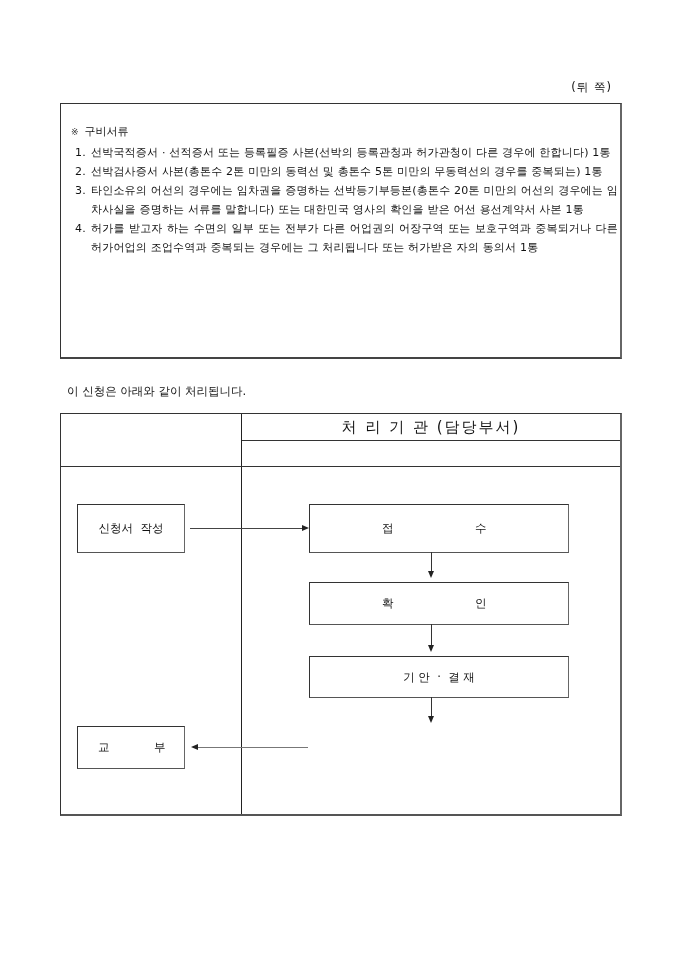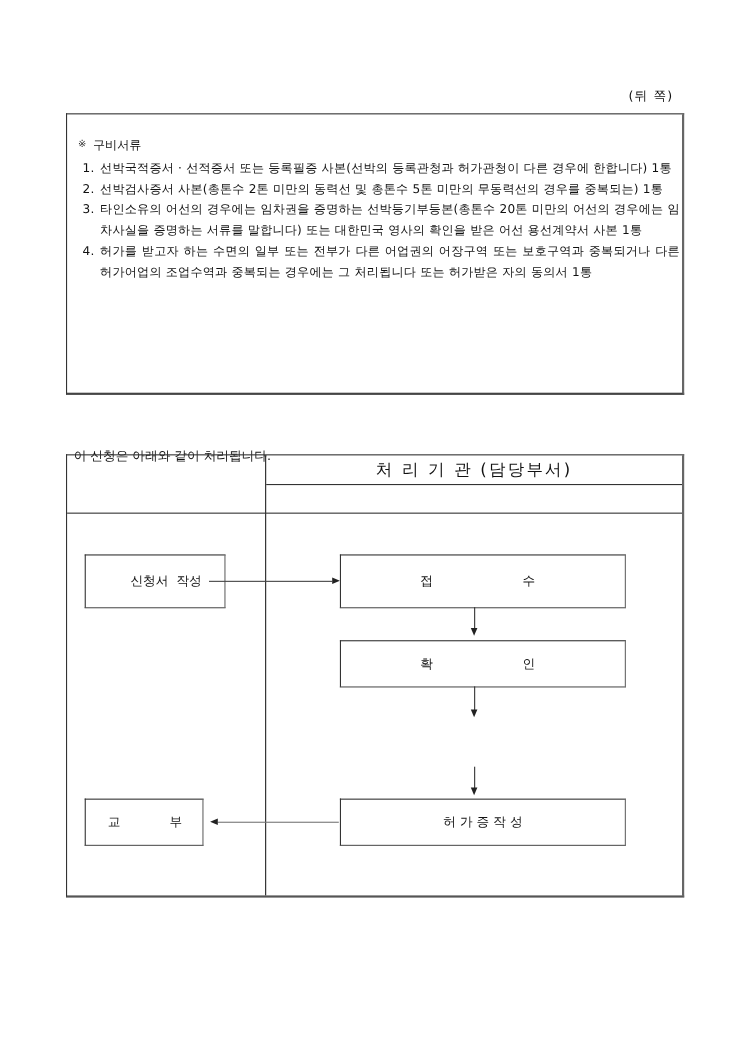--- a/index.html
+++ b/index.html
@@ -19,21 +19,21 @@
   .docs-title {
     left: 10px; top: 20px; font-size: 11px; display: flex; align-items: center;
   }
   .docs-title .mark { font-size: 9px; margin-right: 6px; color: #333; }
   .doc-list { left: 14px; top: 39px; width: 543px; margin: 0; padding: 0; list-style: none; }
   .doc-item {
     font-size: 11px; line-height: 19px; display: flex; letter-spacing: 0.2px;
   }
   .doc-item .num { width: 16px; flex: none; }
   .doc-item .txt { flex: 1; text-align: justify; text-align-last: left; }
-  .notice { left: 67px; top: 407px; font-size: 11.5px; }
+  .notice { left: 67px; top: 384px; font-size: 11.5px; }
   .proc-table {
     left: 60px; top: 413px; width: 559px; height: 400px;
     border: 1px solid #333333; border-right: 2px solid #666666; border-bottom: 2px solid #555555;
   }
   .vline { left: 180px; top: 0; width: 1px; height: 400px; background: #222222; }
   .hline { background: #333333; height: 1px; }
   .hdr-left {
     left: 0; top: 0; width: 180px; height: 53px; display: flex; align-items: center; justify-content: center;
     font-size: 11.5px; letter-spacing: 8px;
   }
@@ -97,21 +97,21 @@
 
 <div class="abs notice">이 신청은 아래와 같이 처리됩니다.</div>
 
 <div class="abs proc-table">
   <div class="abs vline"></div>
   <div class="abs hline" style="left:181px; top:26px; width:378px;"></div>
   <div class="abs hline" style="left:0; top:52px; width:559px;"></div>
 
   <div class="abs hdr-r1">처 리 기 관 (담당부서)</div>
 
-  <div class="abs step" style="left:16px; top:90px; width:106px; height:47px;padding-left:20px;">
+  <div class="abs step" style="left:16px; top:90px; width:106px; height:47px;">
     <span style="white-space:pre;">신청서  작성</span>
   </div>
 
   <div class="abs arrow-h" style="left:129px; top:114px; width:112px;"></div>
   <div class="abs head-right" style="left:241px; top:110.5px;"></div>
 
   <div class="abs step" style="left:248px; top:90px; width:258px; height:47px;">
     <span style="position:absolute; left:72px;">접</span>
     <span style="position:absolute; left:165px;">수</span>
   </div>
@@ -120,27 +120,27 @@
   <div class="abs head-down" style="left:366.5px; top:157px;"></div>
 
   <div class="abs step" style="left:248px; top:168px; width:258px; height:41px;">
     <span style="position:absolute; left:72px;">확</span>
     <span style="position:absolute; left:165px;">인</span>
   </div>
 
   <div class="abs arrow-v" style="left:370px; top:210px; height:22px;"></div>
   <div class="abs head-down" style="left:366.5px; top:231px;"></div>
 
+  <div class="abs step" style="left:248px; top:242px; width:258px; height:40px;">
+    <span style="white-space:pre;">기 안  ·  결 재</span>
+  </div>
 
   <div class="abs arrow-v" style="left:370px; top:283px; height:20px;"></div>
   <div class="abs head-down" style="left:366.5px; top:302px;"></div>
 
-  <div class="abs step" style="left:248px; top:312px; width:258px; height:41px;">
-    <span style="white-space:pre;">허 가 증 작 성</span>
-  </div>
 
   <div class="abs arrow-h" style="left:137px; top:333px; width:110px; background:#777;"></div>
   <div class="abs head-left" style="left:130px; top:329.5px;"></div>
 
   <div class="abs step" style="left:16px; top:312px; width:106px; height:41px;">
     <span style="position:absolute; left:20px;">교</span>
     <span style="position:absolute; left:76px;">부</span>
   </div>
 </div>
 

